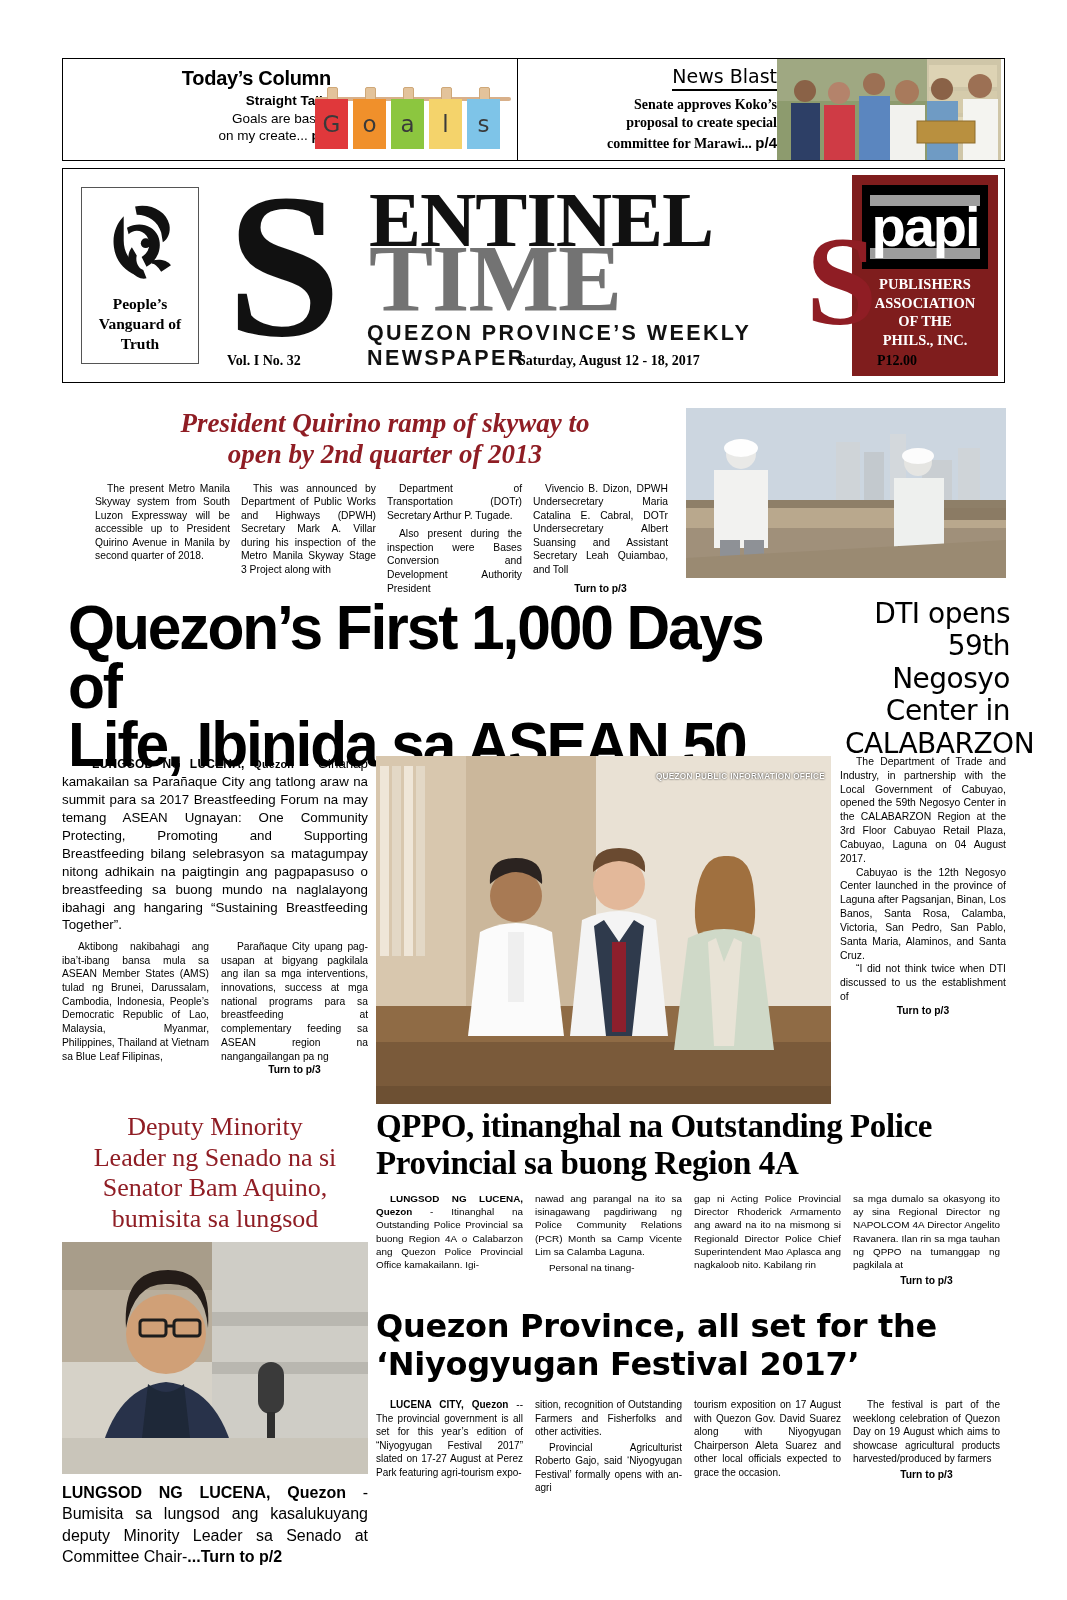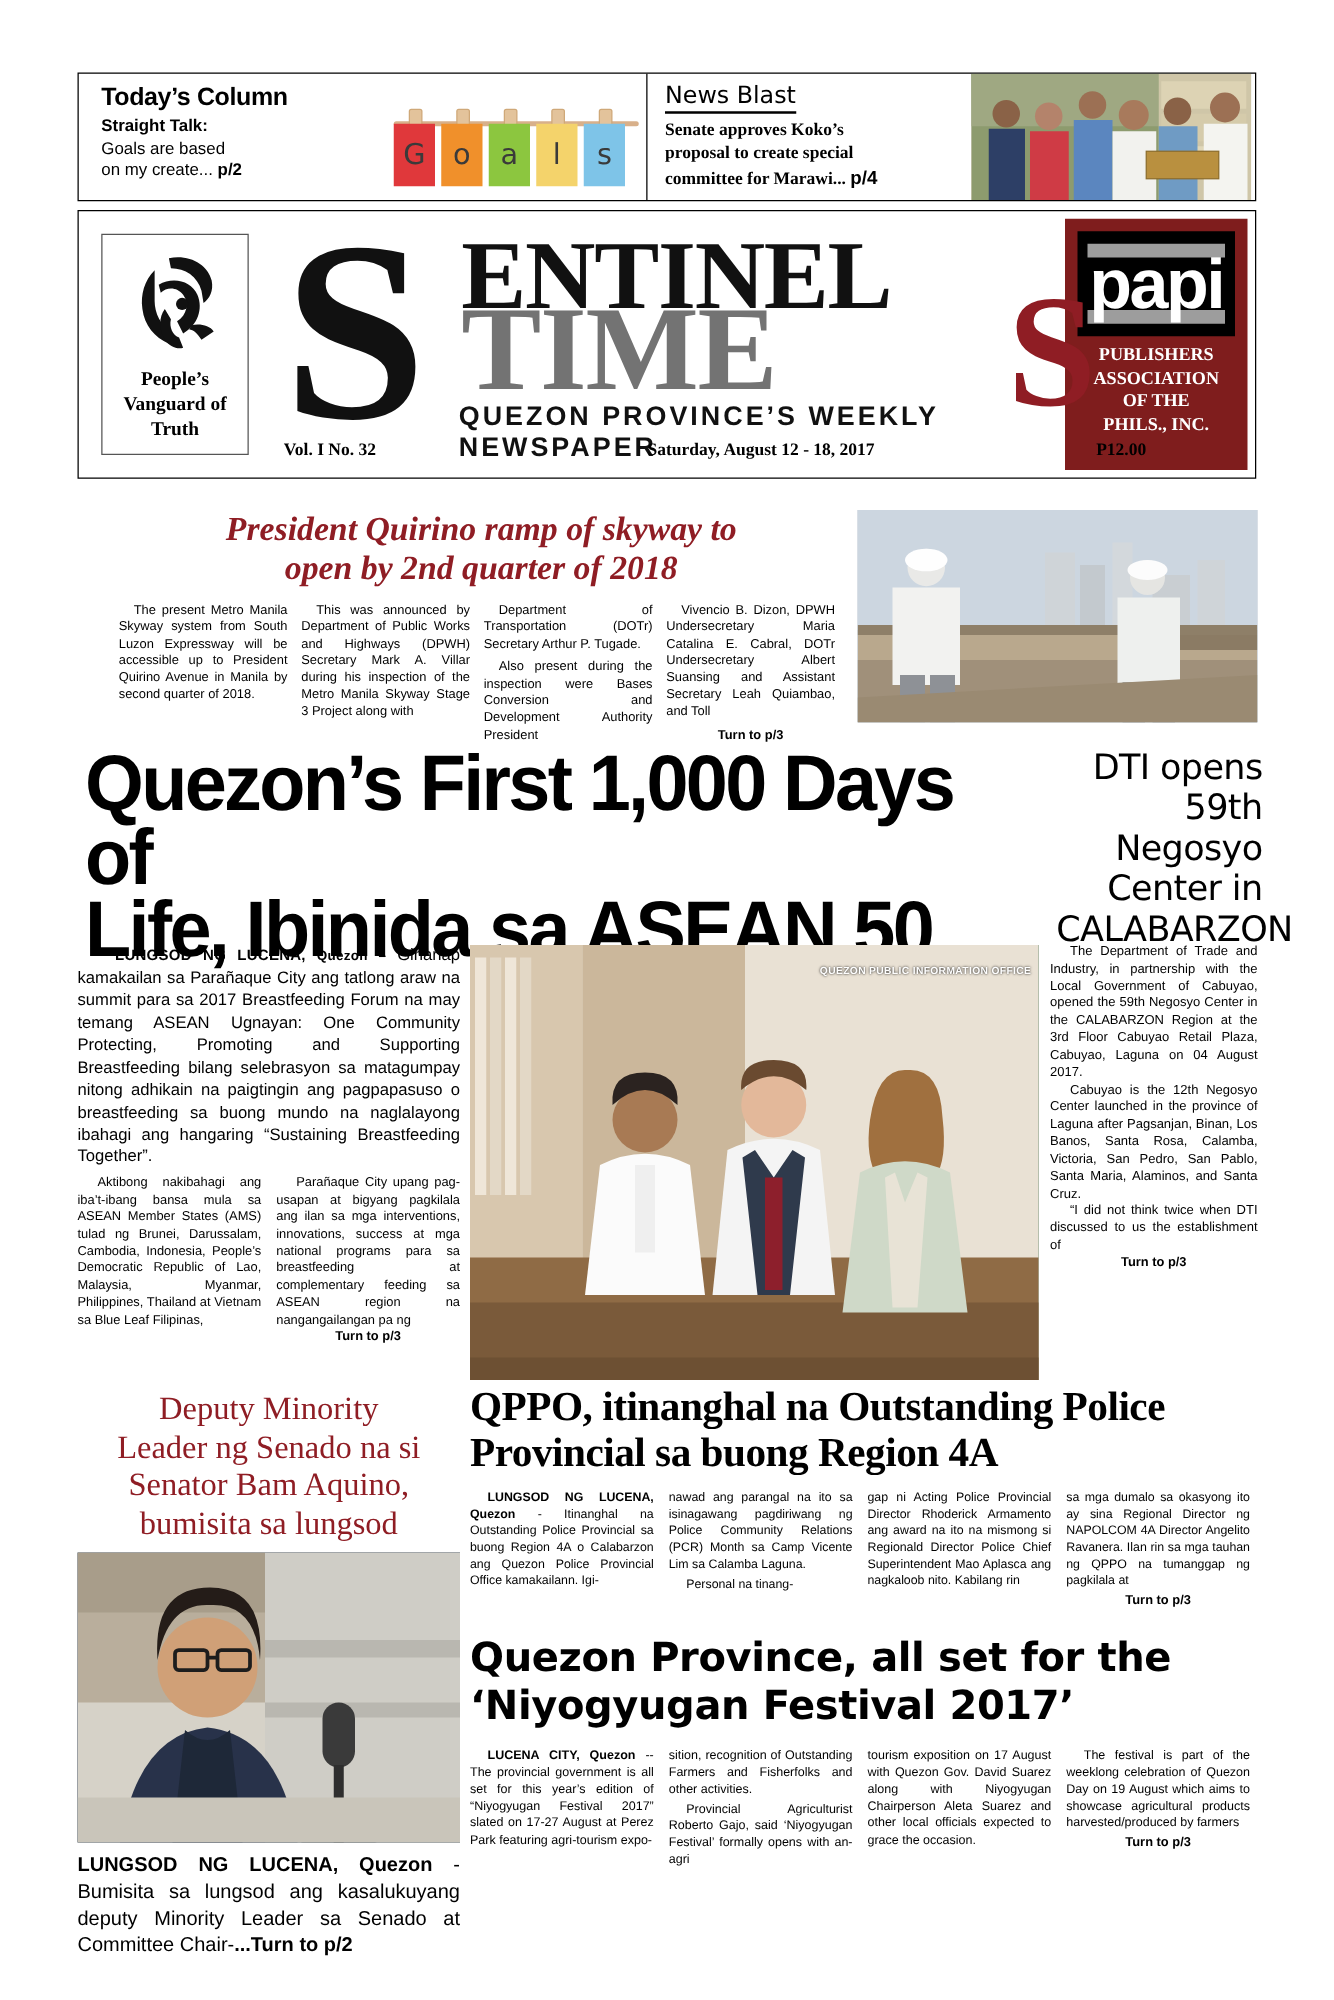--- a/index.html
+++ b/index.html
@@ -5,21 +5,21 @@
 <style>
   html,body{margin:0;padding:0;background:#ffffff;}
   body{
     width:1067px;height:1600px;position:relative;overflow:hidden;
     font-family:"Liberation Sans", sans-serif;color:#000;
   }
   .page{position:absolute;inset:0;background:#fff;}
 
   
   .topstrip{position:absolute;left:62px;top:58px;width:943px;height:103px;
-    border:1px solid #000;display:flex;background:#fff;box-sizing:border-box;}
+    border:1px solid #000;display:flex;background:#fff;box-sizing:border-box;text-align:right;}
   .todays-col{width:455px;border-right:1px solid #000;box-sizing:border-box;
     display:flex;align-items:stretch;position:relative;}
   .tc-text{padding:8px 0 0 18px;width:250px;}
   .tc-title{font-size:20px;font-weight:bold;letter-spacing:-0.3px;line-height:1.15;}
   .tc-sub{font-size:13.5px;font-weight:bold;margin-top:3px;line-height:1.25;}
   .tc-body{font-size:13.5px;line-height:1.3;}
   .tc-body b{font-weight:bold;}
 
   
   .goals{position:absolute;left:252px;top:12px;width:196px;height:80px;}
@@ -269,21 +269,21 @@
         <div>ASSOCIATION</div>
         <div>OF THE</div>
         <div>PHILS., INC.</div>
       </div>
     </div>
   </div>
 
   <div class="art1">
     <h2>
       <span>President Quirino ramp of skyway to</span><br>
-      <span>open by 2nd quarter of 2018</span>
+      <span>open by 2nd quarter of 2013</span>
     </h2>
     <div class="art1-cols">
       <div class="col">
         <p>The present Metro Manila Skyway system from South Luzon Expressway will be accessible up to President Quirino Avenue in Manila by second quarter of 2018.</p>
       </div>
       <div class="col">
         <p>This was announced by Department of Public Works and Highways (DPWH) Secretary Mark A. Villar during his inspection of the Metro Manila Skyway Stage 3 Project along with</p>
       </div>
       <div class="col">
         <p>Department of Transportation (DOTr) Secretary Arthur P. Tugade.</p>

